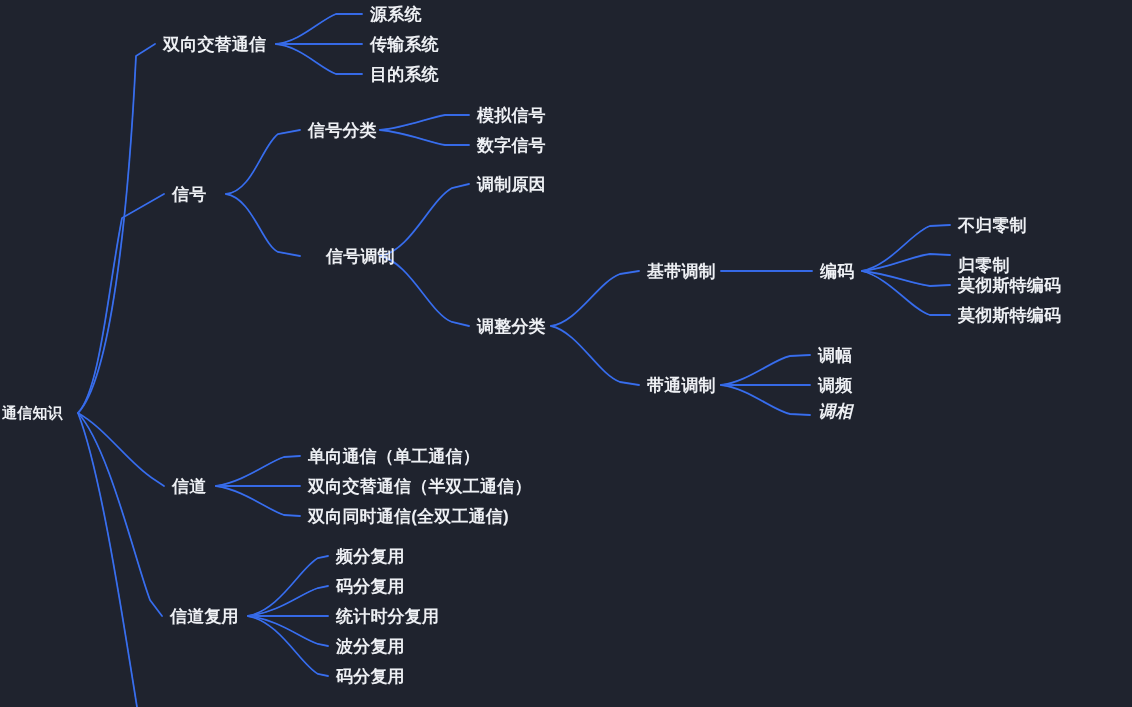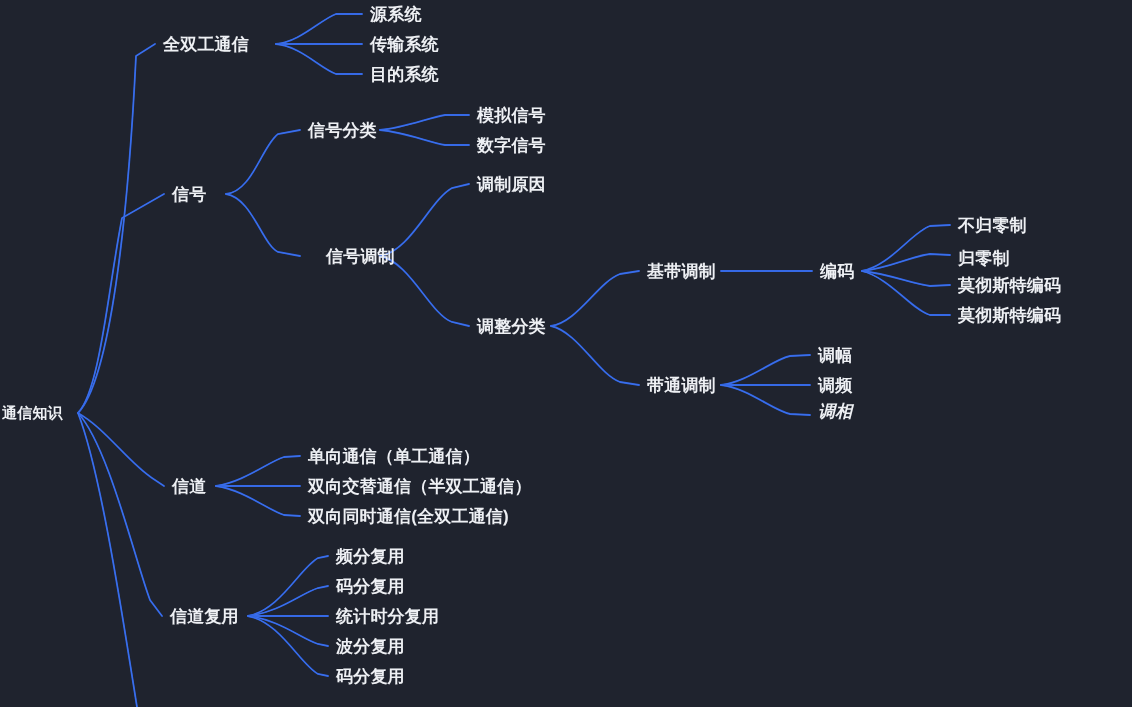--- a/index.html
+++ b/index.html
@@ -115,35 +115,35 @@
         <path d="M 248 616 L 328 616" stroke="#2f62de" stroke-width="1.8" fill="none" stroke-linecap="round"></path>
         <path d="M 248 616 L 328 616" stroke="#3f74f0" stroke-width="1.0" fill="none" opacity="0.85" stroke-linecap="round"></path>
         <path d="M 248 616 C 280 620 300 638 318 644 L 328 646" stroke="#2f62de" stroke-width="1.8" fill="none" stroke-linecap="round"></path>
         <path d="M 248 616 C 280 620 300 638 318 644 L 328 646" stroke="#3f74f0" stroke-width="1.0" fill="none" opacity="0.85" stroke-linecap="round"></path>
         <path d="M 248 616 C 280 622 300 664 318 674 L 328 676" stroke="#2f62de" stroke-width="1.8" fill="none" stroke-linecap="round"></path>
         <path d="M 248 616 C 280 622 300 664 318 674 L 328 676" stroke="#3f74f0" stroke-width="1.0" fill="none" opacity="0.85" stroke-linecap="round"></path>
       </g>
   </svg>
   <div id="node-layer">
       <div class="node root" style="left: 2px; top: 413px;">通信知识</div>
-      <div class="node" style="left: 163px; top: 44px;">全双工通信</div>
+      <div class="node" style="left: 163px; top: 44px;">双向交替通信</div>
       <div class="node" style="left: 370px; top: 14px;">源系统</div>
       <div class="node" style="left: 370px; top: 44px;">传输系统</div>
       <div class="node" style="left: 370px; top: 74px;">目的系统</div>
       <div class="node" style="left: 172px; top: 194px;">信号</div>
       <div class="node" style="left: 308px; top: 130px;">信号分类</div>
       <div class="node" style="left: 477px; top: 115px;">模拟信号</div>
       <div class="node" style="left: 477px; top: 145px;">数字信号</div>
       <div class="node" style="left: 326px; top: 256px;">信号调制</div>
       <div class="node" style="left: 477px; top: 184px;">调制原因</div>
       <div class="node" style="left: 477px; top: 326px;">调整分类</div>
       <div class="node" style="left: 647px; top: 271px;">基带调制</div>
       <div class="node" style="left: 820px; top: 271px;">编码</div>
       <div class="node" style="left: 958px; top: 225px;">不归零制</div>
-      <div class="node" style="left: 958px; top: 258px;">归零制</div>
+      <div class="node" style="left: 958px; top: 265px;">归零制</div>
       <div class="node" style="left: 958px; top: 285px;">莫彻斯特编码</div>
       <div class="node" style="left: 958px; top: 315px;">莫彻斯特编码</div>
       <div class="node" style="left: 647px; top: 385px;">带通调制</div>
       <div class="node" style="left: 818px; top: 355px;">调幅</div>
       <div class="node" style="left: 818px; top: 385px;">调频</div>
       <div class="node" style="left: 818px; top: 411px; font-style: italic;">调相</div>
       <div class="node" style="left: 172px; top: 486px;">信道</div>
       <div class="node" style="left: 308px; top: 456px;">单向通信（单工通信）</div>
       <div class="node" style="left: 308px; top: 486px;">双向交替通信（半双工通信）</div>
       <div class="node" style="left: 308px; top: 516px;">双向同时通信(全双工通信)</div>

